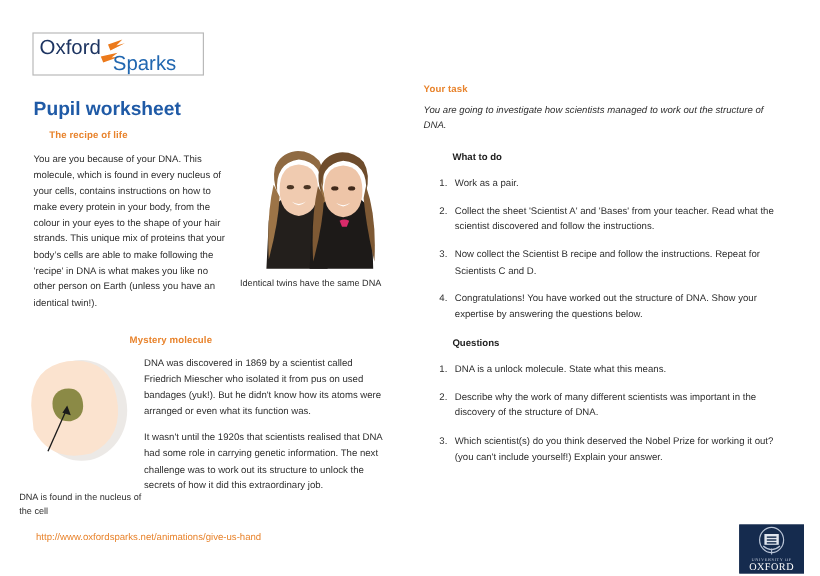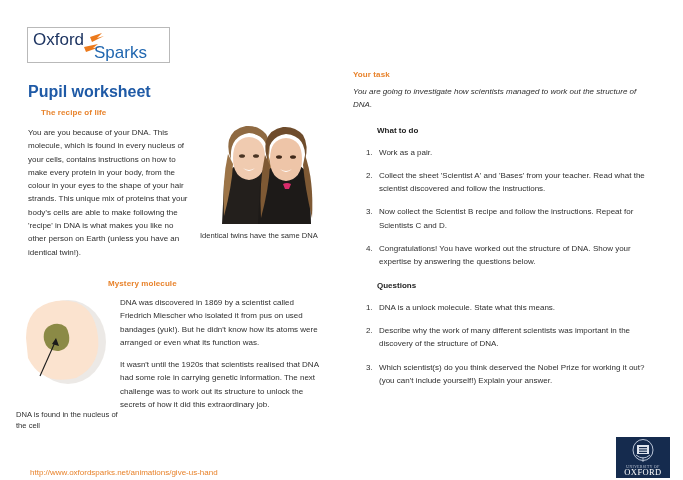--- a/index.html
+++ b/index.html
@@ -164,21 +164,21 @@
     padding-left: 4px;
   }
   ol.steps li:last-child { margin-bottom: 0; }
 
   .questions-head { display: block; margin: 6px 0 12px 0; }
 
   
   .footer-url {
     position: absolute;
     left: 30px;
-    top: 468px;
+    top: 443px;
     font-size: 8px;
     color: #e8832c;
     text-decoration: none;
   }
   .ox-logo {
     position: absolute;
     left: 616px;
     top: 437px;
     width: 54px;
     height: 41px;

